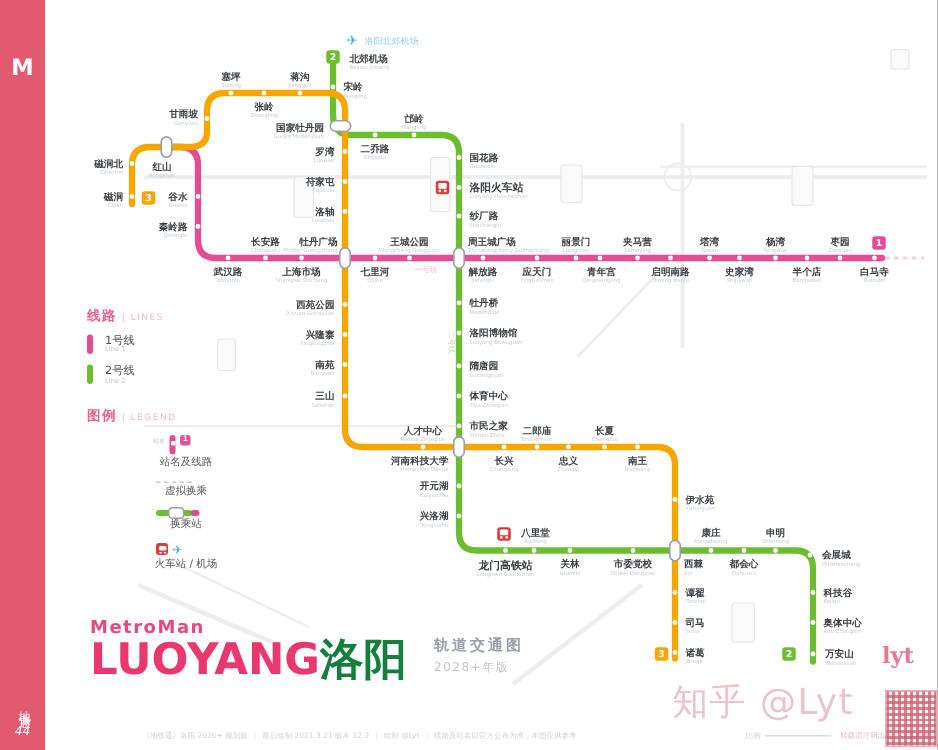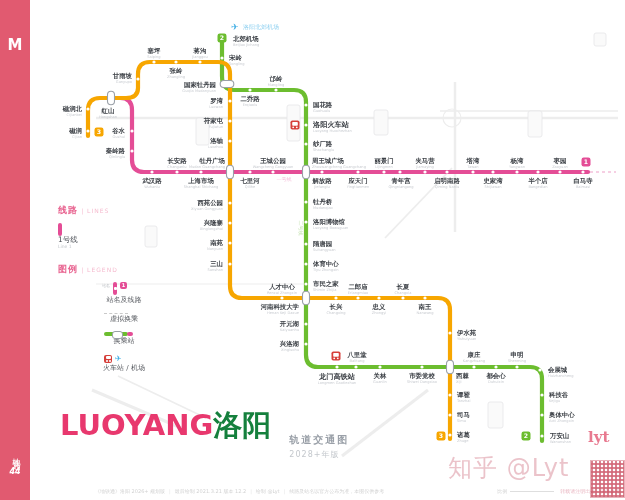--- a/index.html
+++ b/index.html
@@ -4,26 +4,26 @@
 <style>
   html,body{margin:0;padding:0;background:#888;}
   .page{width:625px;height:500px;position:relative;background:#ffffff;overflow:hidden;
         font-family:"DejaVu Sans","Liberation Sans",sans-serif;}
   svg text{font-family:"DejaVu Sans","Liberation Sans",sans-serif;}
   .sidebar{position:absolute;left:0;top:0;width:30px;height:100%;z-index:30;display:flex;
            flex-direction:column;align-items:center;}
   .sidebar .m-logo{color:#fff;font-size:15px;font-weight:bold;margin-top:36px;}
   .sidebar .spacer{flex:1;}
   .sidebar .booklet{color:#fff;font-size:8px;letter-spacing:2px;writing-mode:vertical-rl;margin-bottom:10px;}
-  .sidebar .pagenum{color:#fff;font-size:8px;font-weight:bold;font-style:italic;margin-bottom:24px;}
+  .sidebar .pagenum{color:#fff;font-size:8px;font-weight:normal;font-style:italic;margin-bottom:8px;}
   .legend{position:absolute;left:58px;top:204px;width:132px;z-index:20;}
   .legend h4{margin:0 0 6px 0;font-size:9px;font-weight:bold;}
   .legend h4 .zh{letter-spacing:1px;}
   .legend h4 .en{font-weight:normal;font-size:6px;opacity:.45;letter-spacing:1px;}
-  .lg-row{display:flex;margin-bottom:7px;flex-direction:column;}
+  .lg-row{display:flex;align-items:center;margin-bottom:7px;}
   .lg-bar{width:4px;height:13px;border-radius:2px;margin-right:8px;}
   .lg-name{font-size:7.5px;color:#4a4e55;line-height:1.1;}
   .lg-sub{font-size:4.5px;color:#c3c7cc;}
   .lg-items{margin-top:4px;}
   .lg-item{display:flex;align-items:center;margin-bottom:8px;flex-direction:column;}
   .lg-glyph{width:34px;display:flex;align-items:center;justify-content:flex-start;margin-right:6px;position:relative;}
   .lg-label{font-size:7px;color:#55585e;}
   .g-capline{width:24px;height:4px;border-radius:2px;position:relative;}
   .g-cap{position:absolute;left:8px;top:-1.5px;width:9px;height:6px;background:#fff;border:1px solid #9aa0a8;border-radius:3px;}
   .g-stub{position:absolute;right:-5px;top:0;width:6px;height:4px;border-radius:2px;}
@@ -34,21 +34,21 @@
            font-size:5px;font-weight:bold;text-align:center;line-height:7px;}
   .g-tiny{position:absolute;left:-2px;top:1px;font-size:4px;color:#b9bdc2;}
   .train-ico{width:8px;height:8px;background:#d63f3a;border-radius:2px;position:relative;margin-right:3px;}
   .train-ico:before{content:"";position:absolute;left:1.5px;top:1.5px;width:5px;height:3px;background:#fff;border-radius:1px;}
   .train-ico:after{content:"";position:absolute;left:1.5px;bottom:1px;width:2px;height:1.5px;background:#fff;border-radius:50%;box-shadow:3px 0 0 #fff;}
   .plane-ico{color:#45b0e5;font-size:8px;margin-right:4px;}
   .titleblock{position:absolute;left:60px;top:411px;z-index:20;display:flex;align-items:flex-start;}
   .t-app{font-size:12px;font-weight:bold;color:#e8487f;letter-spacing:1px;}
   .t-city{font-size:29px;font-weight:900;color:#e8386e;letter-spacing:0px;line-height:1.0;}
   .t-city .zh{color:#15803d;}
-  .t-right{margin-left:18px;margin-top:22px;}
+  .t-right{margin-left:18px;margin-top:12px;}
   .t-sub{font-size:10px;font-weight:bold;color:#9aa0a8;letter-spacing:2px;}
   .t-ed{font-size:8px;color:#c3c7cc;margin-top:2px;letter-spacing:1px;}
   .footer{position:absolute;left:95px;right:5px;bottom:6px;display:flex;align-items:center;
           font-size:5px;color:#d2d2d2;z-index:22;white-space:nowrap;}
   .footer .sep{margin:0 4px;color:#e4e4e4;}
   .footer .f-right{margin-left:auto;display:flex;align-items:center;}
   .footer .scaleline{display:inline-block;width:44px;height:0;border-top:1px solid #dedede;margin:0 6px 0 3px;}
   .footer .pinkish{color:#eab9c4;}
   .watermark{position:absolute;left:448px;top:452px;font-size:24px;font-weight:500;
              color:rgba(223,158,170,0.62);z-index:40;letter-spacing:1px;}
@@ -501,20 +501,27 @@
     <h4 style="color:#E8628F;">
       <span class="zh">线路</span>
       <span class="en">| LINES</span>
     </h4>
     <div id="legend-rows">
         <div class="lg-row">
           <span class="lg-bar" style="background:#E44D96"></span>
     <span>
             <div class="lg-name">1号线</div>
     <div class="lg-sub">Line 1</div>
+          </span>
+        </div>
+        <div class="lg-row">
+          <span class="lg-bar" style="background:#6CBD2F"></span>
+    <span>
+            <div class="lg-name">2号线</div>
+    <div class="lg-sub">Line 2</div>
           </span>
         </div>
       </div>
     <h4 style="margin-top:14px;color:#E8628F;">
       <span class="zh">图例</span>
       <span class="en">| LEGEND</span>
     </h4>
     <div class="lg-items">
       <div class="lg-item">
         <span class="lg-glyph">
@@ -546,20 +553,21 @@
           <span class="train-ico"></span>
           <span class="plane-ico">✈</span>
         </span>
         <span class="lg-label">火车站 / 机场</span>
       </div>
     </div>
   </div>
 
   <div class="titleblock">
     <div>
+      <div class="t-app">MetroMan</div>
       <div class="t-city">
         <span>LUOYANG</span><span class="zh">洛阳</span>
       </div>
     </div>
     <div class="t-right">
       <div class="t-sub">轨道交通图</div>
       <div class="t-ed">2028+年版</div>
     </div>
   </div>
 

